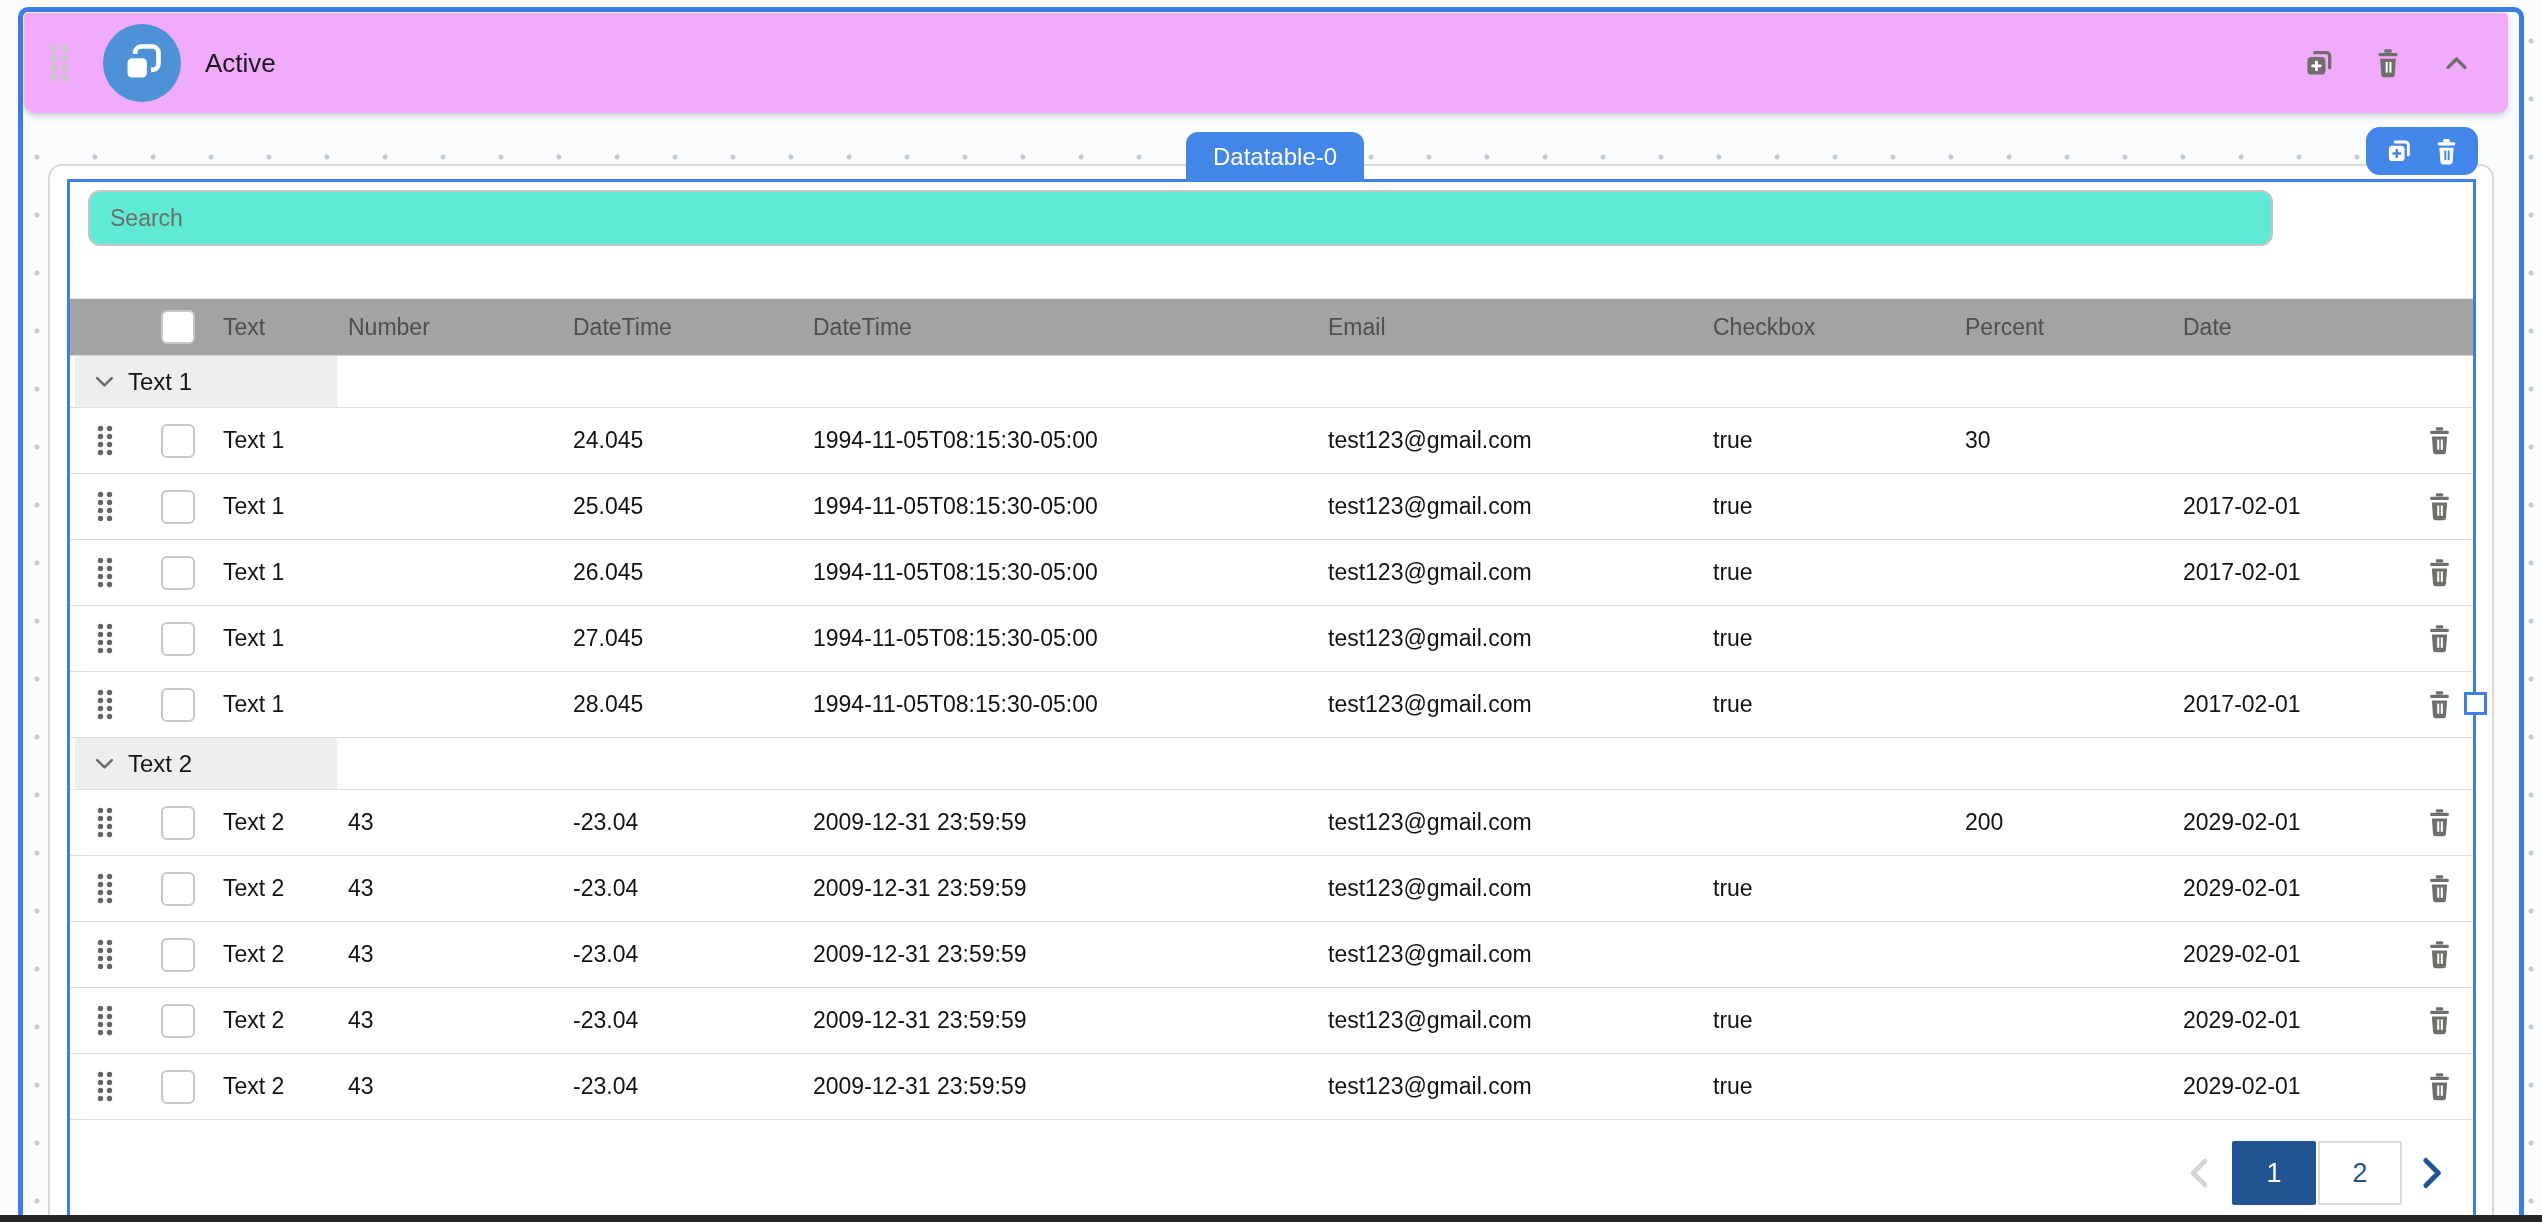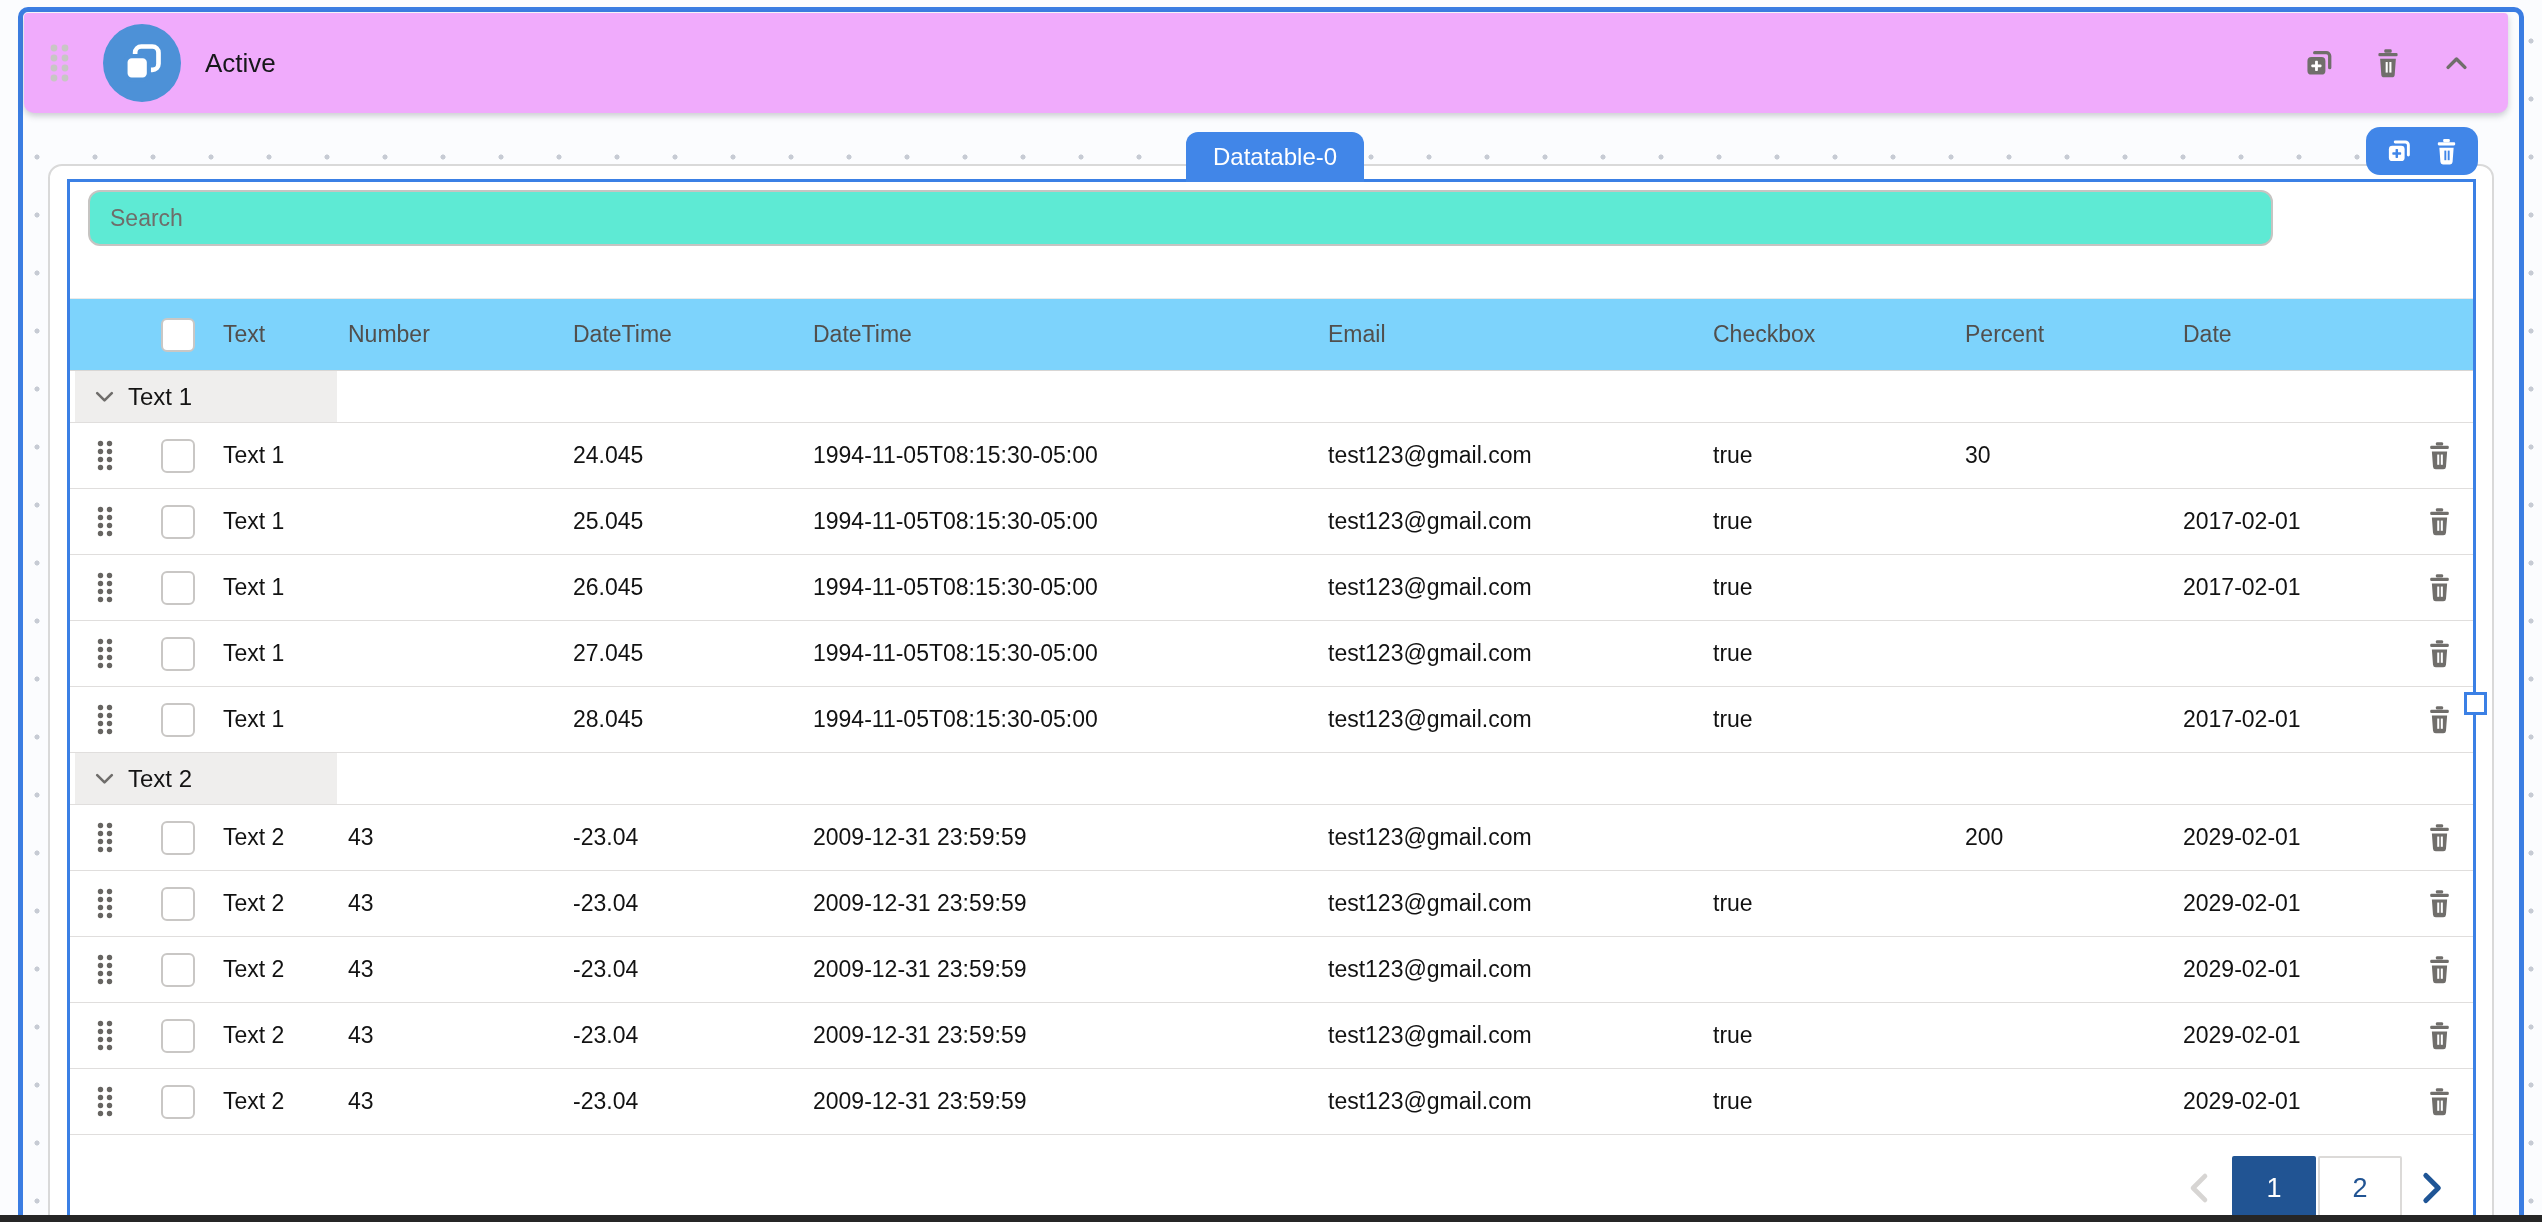--- a/index.html
+++ b/index.html
@@ -39,21 +39,21 @@
     border:3px solid #3b80e5;z-index:5;}
   
   .search{display:block;margin:8px 0 0 18px;width:2185px;height:56px;border:2px solid #c6c4c2;border-radius:12px;
     font-size:23px;padding:0 20px;color:#3e3c3a;font-family:"Liberation Sans",sans-serif;outline:none;background:#5eead4;}
   .search::placeholder{color:#6f6d6a;}
   
   .table-wrap{margin-top:52px;}
   .trow{display:grid;grid-template-columns:70px 75px 125px 225px 240px 515px 385px 252px 218px 230px 1fr;align-items:center;}
   .cell{padding-left:8px;font-size:23px;overflow:hidden;white-space:nowrap;}
   .cell.c-center{display:flex;justify-content:center;padding-left:0;}
-  .thead{height:73px;background:#7dd3fc;border-top:1px solid #eceae8;border-bottom:1px solid #d8d6d4;}
+  .thead{height:58px;background:#a3a3a3;border-top:1px solid #eceae8;border-bottom:1px solid #d8d6d4;}
   .hcell{color:#514f4d;}
   .group-row{height:52px;border-bottom:1px solid #e0dedd;display:flex;align-items:stretch;}
   .group-patch{margin-left:5px;width:262px;background:#efeeed;display:flex;align-items:center;padding-left:16px;cursor:pointer;}
   .gchev{display:flex;align-items:center;color:#6f6d6b;margin-right:10px;}
   .glabel{font-size:24px;color:#141414;}
   .data-row{height:66px;border-bottom:1px solid #e0dedd;color:#121212;}
   .cb{width:34px;height:34px;border:2px solid #c9c7c5;border-radius:6px;background:#fff;display:inline-block;cursor:pointer;}
   .c-trash{color:#706e6b;cursor:pointer;}
   
   .pagination{height:66px;margin-top:20px;display:flex;justify-content:flex-end;align-items:center;padding-right:23px;}

